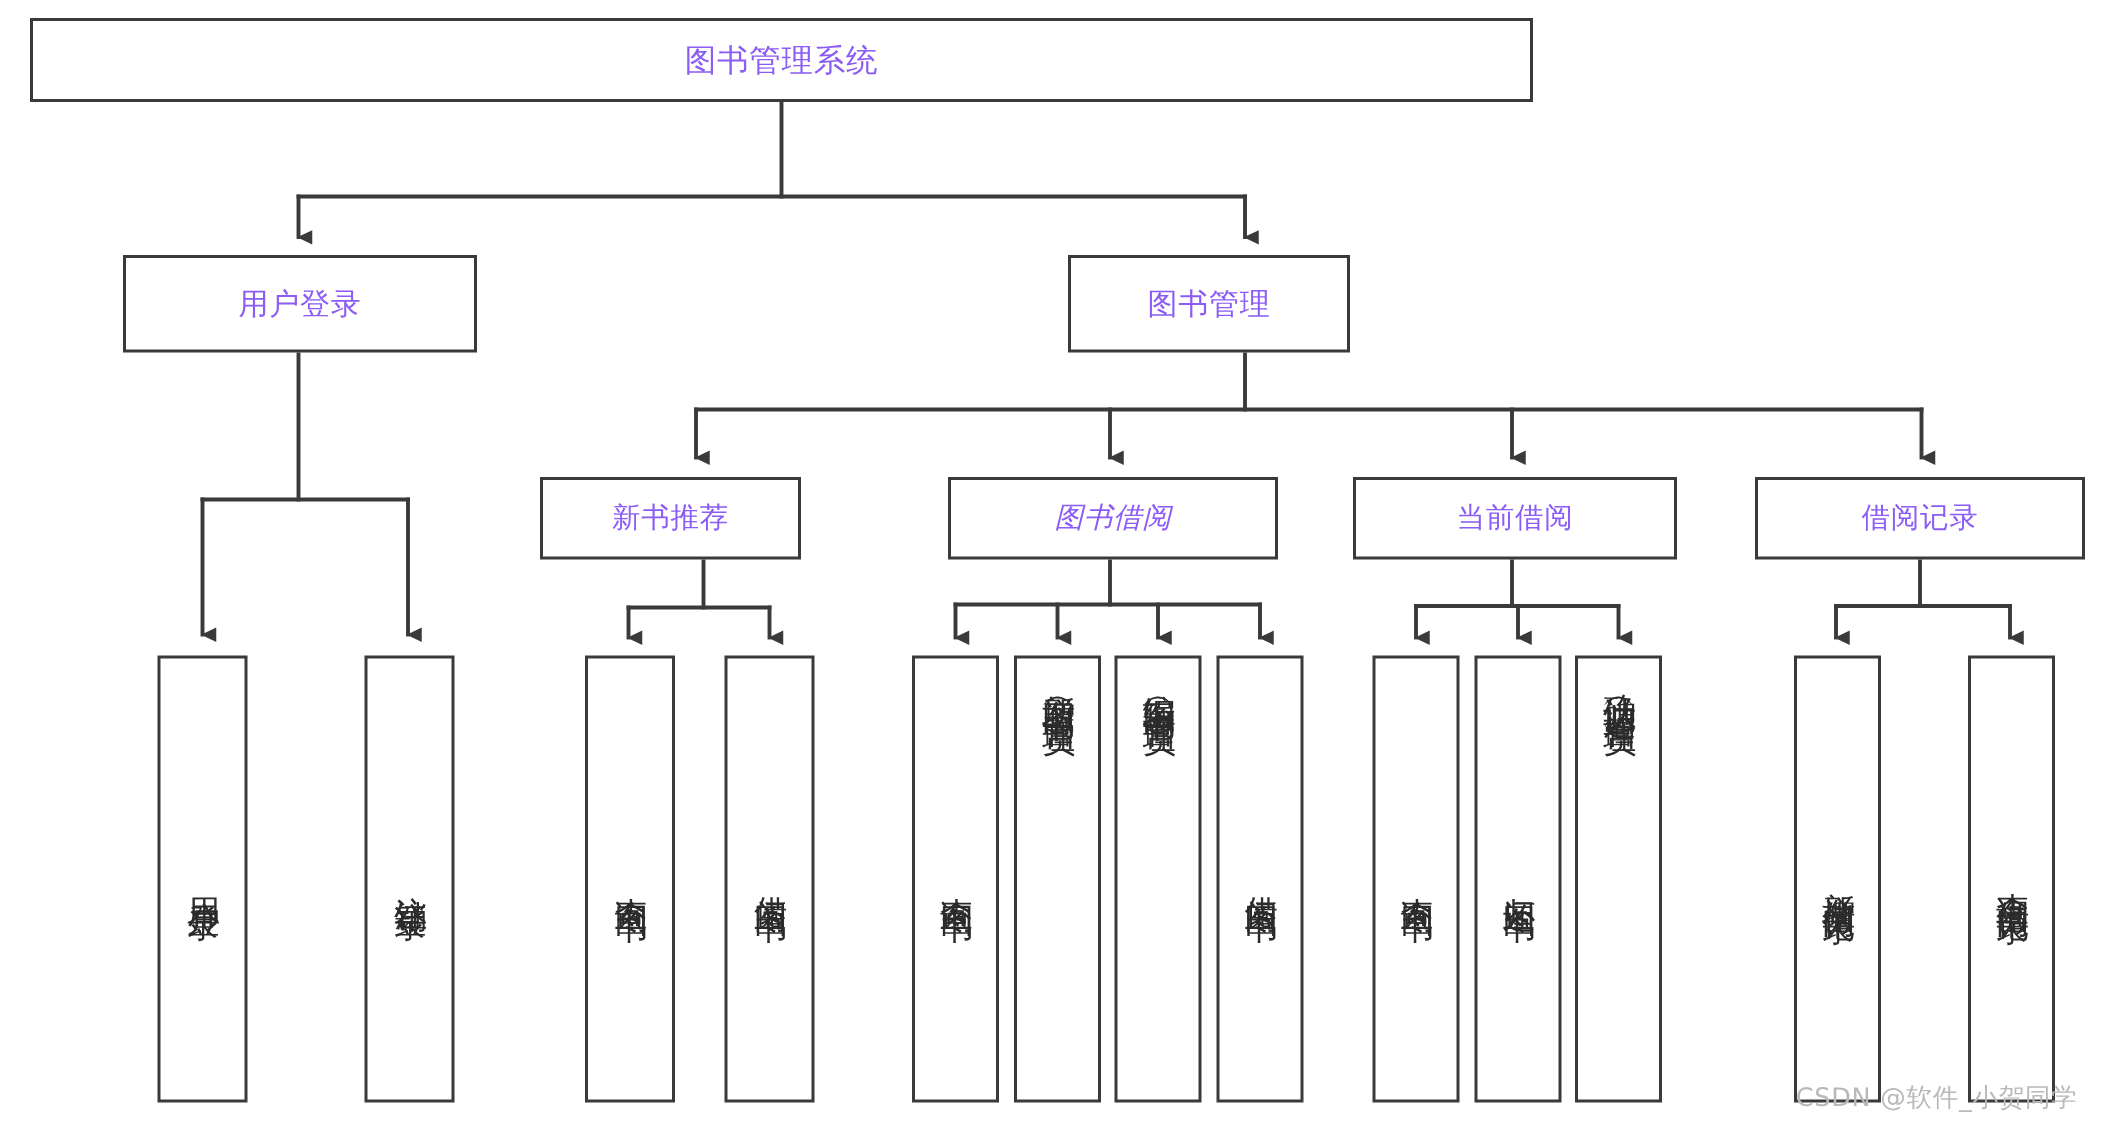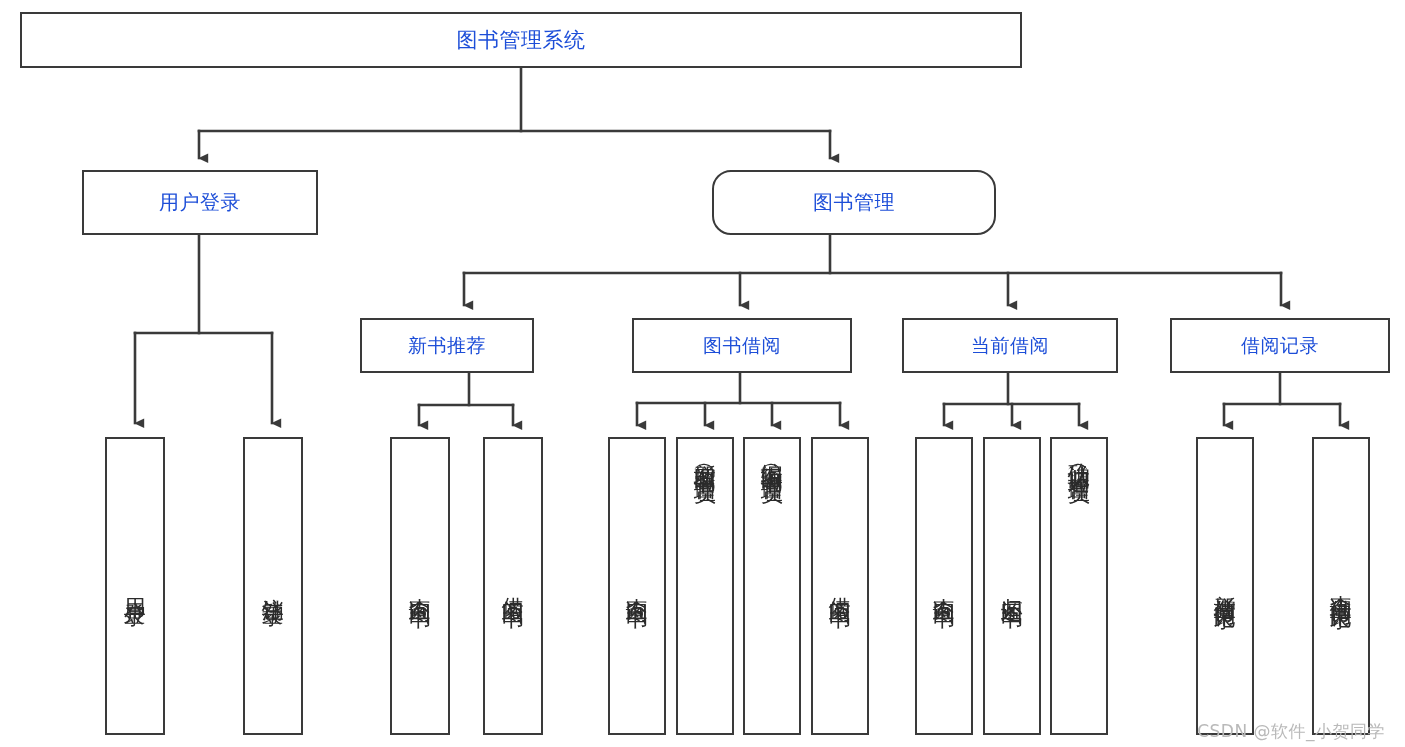--- a/index.html
+++ b/index.html
@@ -26,21 +26,21 @@
   .node{
     position:absolute;
     box-sizing:border-box;
     border:2.5px solid #3a3a3a;
     background:#ffffff;
     display:flex;
     align-items:center;
     justify-content:center;
     text-align:center;
     line-height:1.18;
-    color:#1d4ed8;
+    color:#8b5cf6;
     letter-spacing:0.5px;
   }
   .node.root{
     font-size:21px;
   }
   .node.lvl1{
     font-size:20px;
   }
   .node.lvl2{
     font-size:19px;
@@ -136,29 +136,29 @@
   </svg>
 
   <div class="node root" style="left:20px;top:12px;width:1002px;height:56px;">
     <span>图书管理系统</span>
   </div>
 
   <div class="node lvl1" style="left:82px;top:170px;width:236px;height:65px;">
     <span>用户登录</span>
   </div>
 
-  <div class="node lvl1" style="left:712px;top:170px;width:284px;height:65px;border-radius:19px;">
+  <div class="node lvl1" style="left:712px;top:170px;width:188px;height:65px;">
     <span>图书管理</span>
   </div>
 
   <div class="node lvl2" style="left:360px;top:318px;width:174px;height:55px;">
     <span>新书推荐</span>
   </div>
 
-  <div class="node lvl2" style="left:632px;top:318px;width:220px;height:55px;">
+  <div class="node lvl2" style="left:632px;top:318px;width:220px;height:55px;font-style:italic;">
     <span>图书借阅</span>
   </div>
 
   <div class="node lvl2" style="left:1170px;top:318px;width:220px;height:55px;">
     <span>借阅记录</span>
   </div>
 
   <div class="node lvl2" style="left:902px;top:318px;width:216px;height:55px;">
     <span>当前借阅</span>
   </div>

